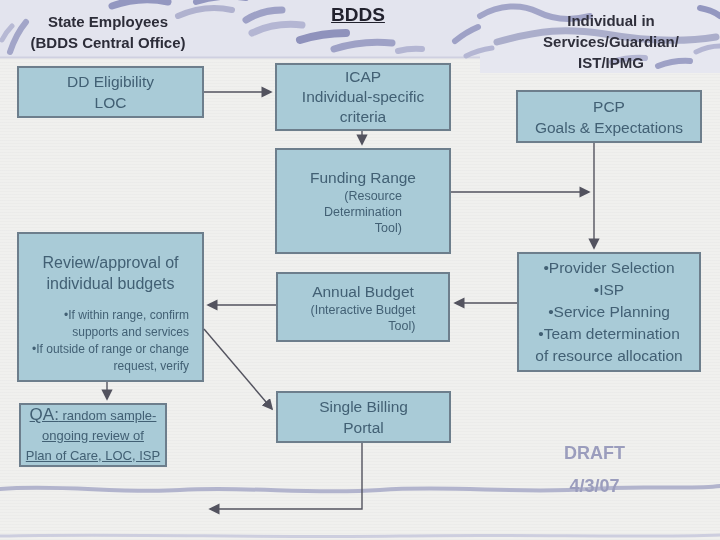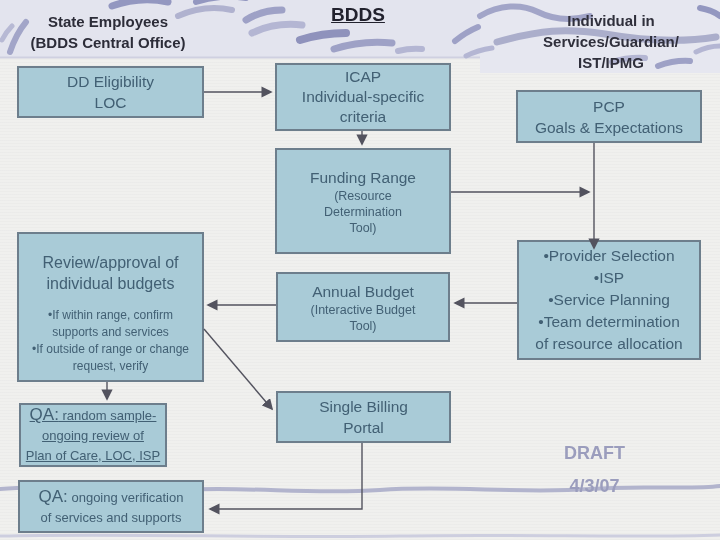--- a/index.html
+++ b/index.html
@@ -20,31 +20,31 @@
   
   .box{
     position:absolute;
     background:#a9cbd7;
     border:2px solid #6d7e8c;
     box-sizing:border-box;
     display:flex;flex-direction:column;align-items:center;justify-content:center;
     color:#426074;text-align:center;white-space:pre-line;
   }
   .t{font-size:15.5px;line-height:21px;}
-  .sub{font-size:12.5px;line-height:16px;}
+  .sub{font-size:12.5px;line-height:16px;text-align:right;}
   #b-dd{left:17px;top:66px;width:187px;height:52px;}
   #b-icap{left:275px;top:63px;width:176px;height:68px;}
   #b-icap .t{line-height:20px;}
   #b-pcp{left:516px;top:90px;width:186px;height:53px;}
   #b-funding{left:275px;top:148px;width:176px;height:106px;}
   #b-review{left:17px;top:232px;width:187px;height:150px;justify-content:flex-start;padding-top:18px;}
   #b-review .t{font-size:16px;line-height:21px;}
   #b-review .sub{margin-top:13px;font-size:12px;line-height:17px;}
   #b-annual{left:276px;top:272px;width:174px;height:70px;}
-  #b-provider{left:517px;top:240px;width:184px;height:120px;}
+  #b-provider{left:517px;top:252px;width:184px;height:120px;}
   #b-provider .t{line-height:22px;}
   #b-sbp{left:276px;top:391px;width:175px;height:52px;}
   #b-qa1{left:19px;top:403px;width:148px;height:64px;text-decoration:underline;}
   #b-qa2{left:18px;top:480px;width:186px;height:53px;}
   .qa-label{font-size:17px;}
   .qa-rest{font-size:13px;line-height:19px;}
   .qa-wrap{white-space:pre-line;line-height:19px;}
   
   .draft{
     position:absolute;left:527px;top:437px;width:135px;
@@ -147,24 +147,20 @@
     <span class="t">Single Billing
 Portal</span>
   </div>
 
   <div class="box" id="b-qa1">
     <div class="qa-wrap"><span class="qa-label">QA:</span><span class="qa-rest"> random sample-
 ongoing review of
 Plan of Care, LOC, ISP</span></div>
   </div>
 
-  <div class="box" id="b-qa2">
-    <div class="qa-wrap"><span class="qa-label">QA:</span><span class="qa-rest"> ongoing verification
-of services and supports</span></div>
-  </div>
 
   <svg class="layer" width="720" height="540" viewBox="0 0 720 540">
     <defs>
       <marker id="ah" viewBox="0 0 10 10" refX="8.5" refY="5" markerWidth="8" markerHeight="8" orient="auto-start-reverse">
         <path d="M0,0 L10,5 L0,10 z" fill="#53535f"></path>
       </marker>
     </defs>
     <g stroke="#53535f" stroke-width="1.4" fill="none">
       <path d="M204,92 H271" marker-end="url(#ah)"></path>
       <path d="M362,131 V144" marker-end="url(#ah)"></path>

